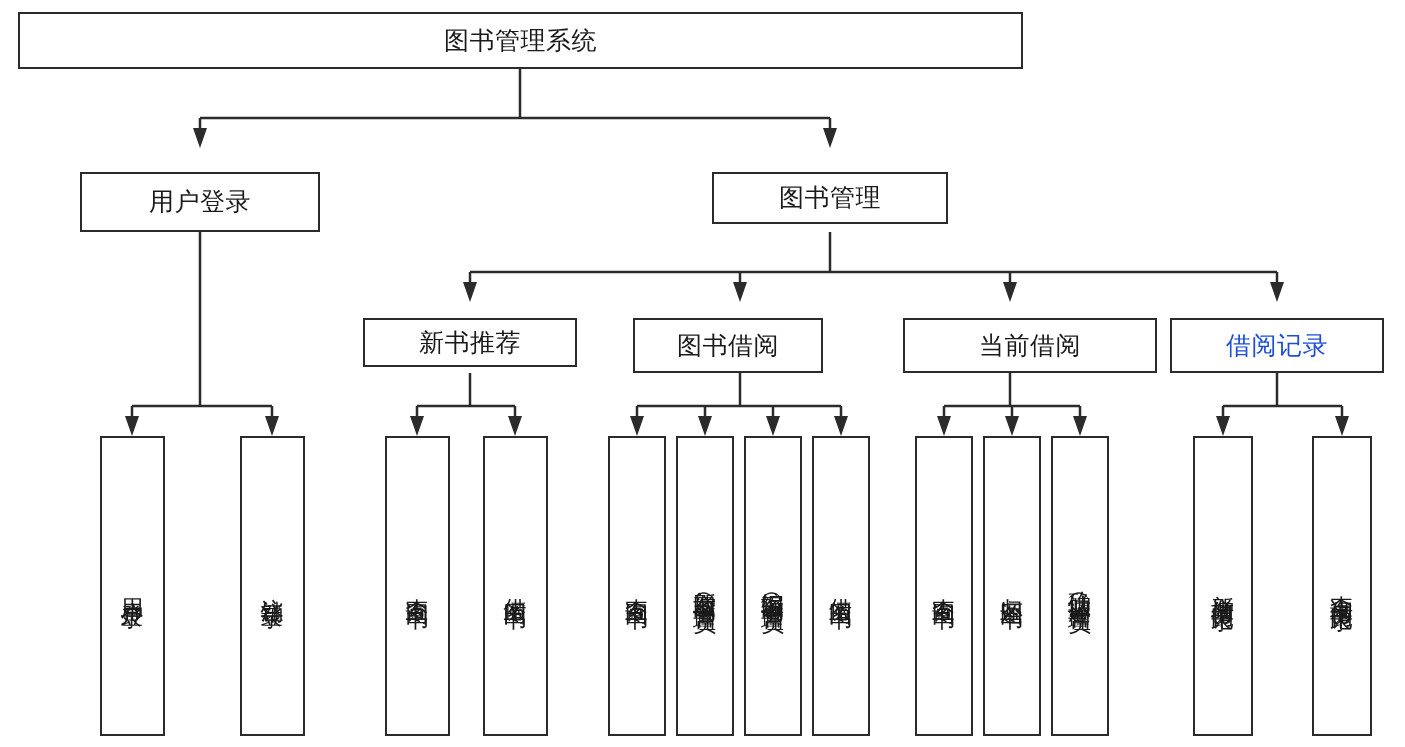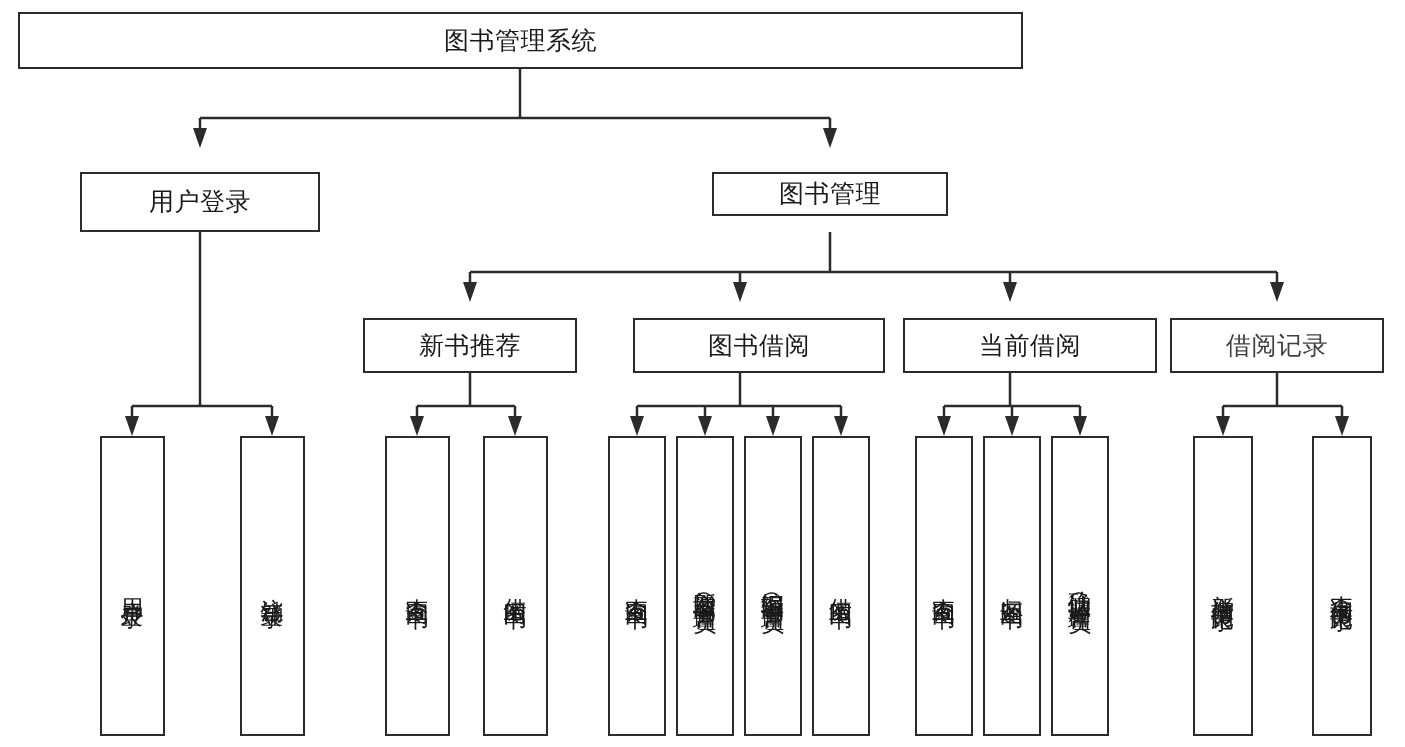--- a/index.html
+++ b/index.html
@@ -120,34 +120,34 @@
       <polygon points="1335,416 1349,416 1342,436" fill="#2b2b2b"></polygon>
     </svg>
 
   <div id="boxes-layer">
       <div class="node-box" style="left: 18px; top: 12px; width: 1005px; height: 57px; border-color: rgb(43, 43, 43); background: rgb(255, 255, 255);">
         <span class="node-label-h" style="color: rgb(26, 26, 26);">图书管理系统</span>
       </div>
       <div class="node-box" style="left: 80px; top: 172px; width: 240px; height: 60px; border-color: rgb(43, 43, 43); background: rgb(255, 255, 255);">
         <span class="node-label-h" style="color: rgb(26, 26, 26);">用户登录</span>
       </div>
-      <div class="node-box" style="left: 712px; top: 172px; width: 236px; height: 44px; border-color: rgb(43, 43, 43); background: rgb(255, 255, 255);">
+      <div class="node-box" style="left: 712px; top: 172px; width: 236px; height: 52px; border-color: rgb(43, 43, 43); background: rgb(255, 255, 255);">
         <span class="node-label-h" style="color: rgb(26, 26, 26);">图书管理</span>
       </div>
-      <div class="node-box" style="left: 363px; top: 318px; width: 214px; height: 55px; border-color: rgb(43, 43, 43); background: rgb(255, 255, 255);">
+      <div class="node-box" style="left: 363px; top: 318px; width: 214px; height: 49px; border-color: rgb(43, 43, 43); background: rgb(255, 255, 255);">
         <span class="node-label-h" style="color: rgb(26, 26, 26);">新书推荐</span>
       </div>
-      <div class="node-box" style="left: 633px; top: 318px; width: 252px; height: 55px; border-color: rgb(43, 43, 43); background: rgb(255, 255, 255);">
+      <div class="node-box" style="left: 633px; top: 318px; width: 190px; height: 55px; border-color: rgb(43, 43, 43); background: rgb(255, 255, 255);">
         <span class="node-label-h" style="color: rgb(26, 26, 26);">图书借阅</span>
       </div>
       <div class="node-box" style="left: 903px; top: 318px; width: 254px; height: 55px; border-color: rgb(43, 43, 43); background: rgb(255, 255, 255);">
         <span class="node-label-h" style="color: rgb(26, 26, 26);">当前借阅</span>
       </div>
       <div class="node-box" style="left: 1170px; top: 318px; width: 214px; height: 55px; border-color: rgb(43, 43, 43); background: rgb(255, 255, 255);">
-        <span class="node-label-h" style="color: #404040;">借阅记录</span>
+        <span class="node-label-h" style="color: #1d4ed8;">借阅记录</span>
       </div>
       <div class="node-box" style="left: 100px; top: 436px; width: 65px; height: 300px; border-color: rgb(43, 43, 43); background: rgb(255, 255, 255);">
         <span class="node-label-v" style="color: rgb(26, 26, 26);">用户登录</span>
       </div>
       <div class="node-box" style="left: 240px; top: 436px; width: 65px; height: 300px; border-color: rgb(43, 43, 43); background: rgb(255, 255, 255);">
         <span class="node-label-v" style="color: rgb(26, 26, 26);">注销登录</span>
       </div>
       <div class="node-box" style="left: 385px; top: 436px; width: 65px; height: 300px; border-color: rgb(43, 43, 43); background: rgb(255, 255, 255);">
         <span class="node-label-v" style="color: rgb(26, 26, 26);">查询图书</span>
       </div>

